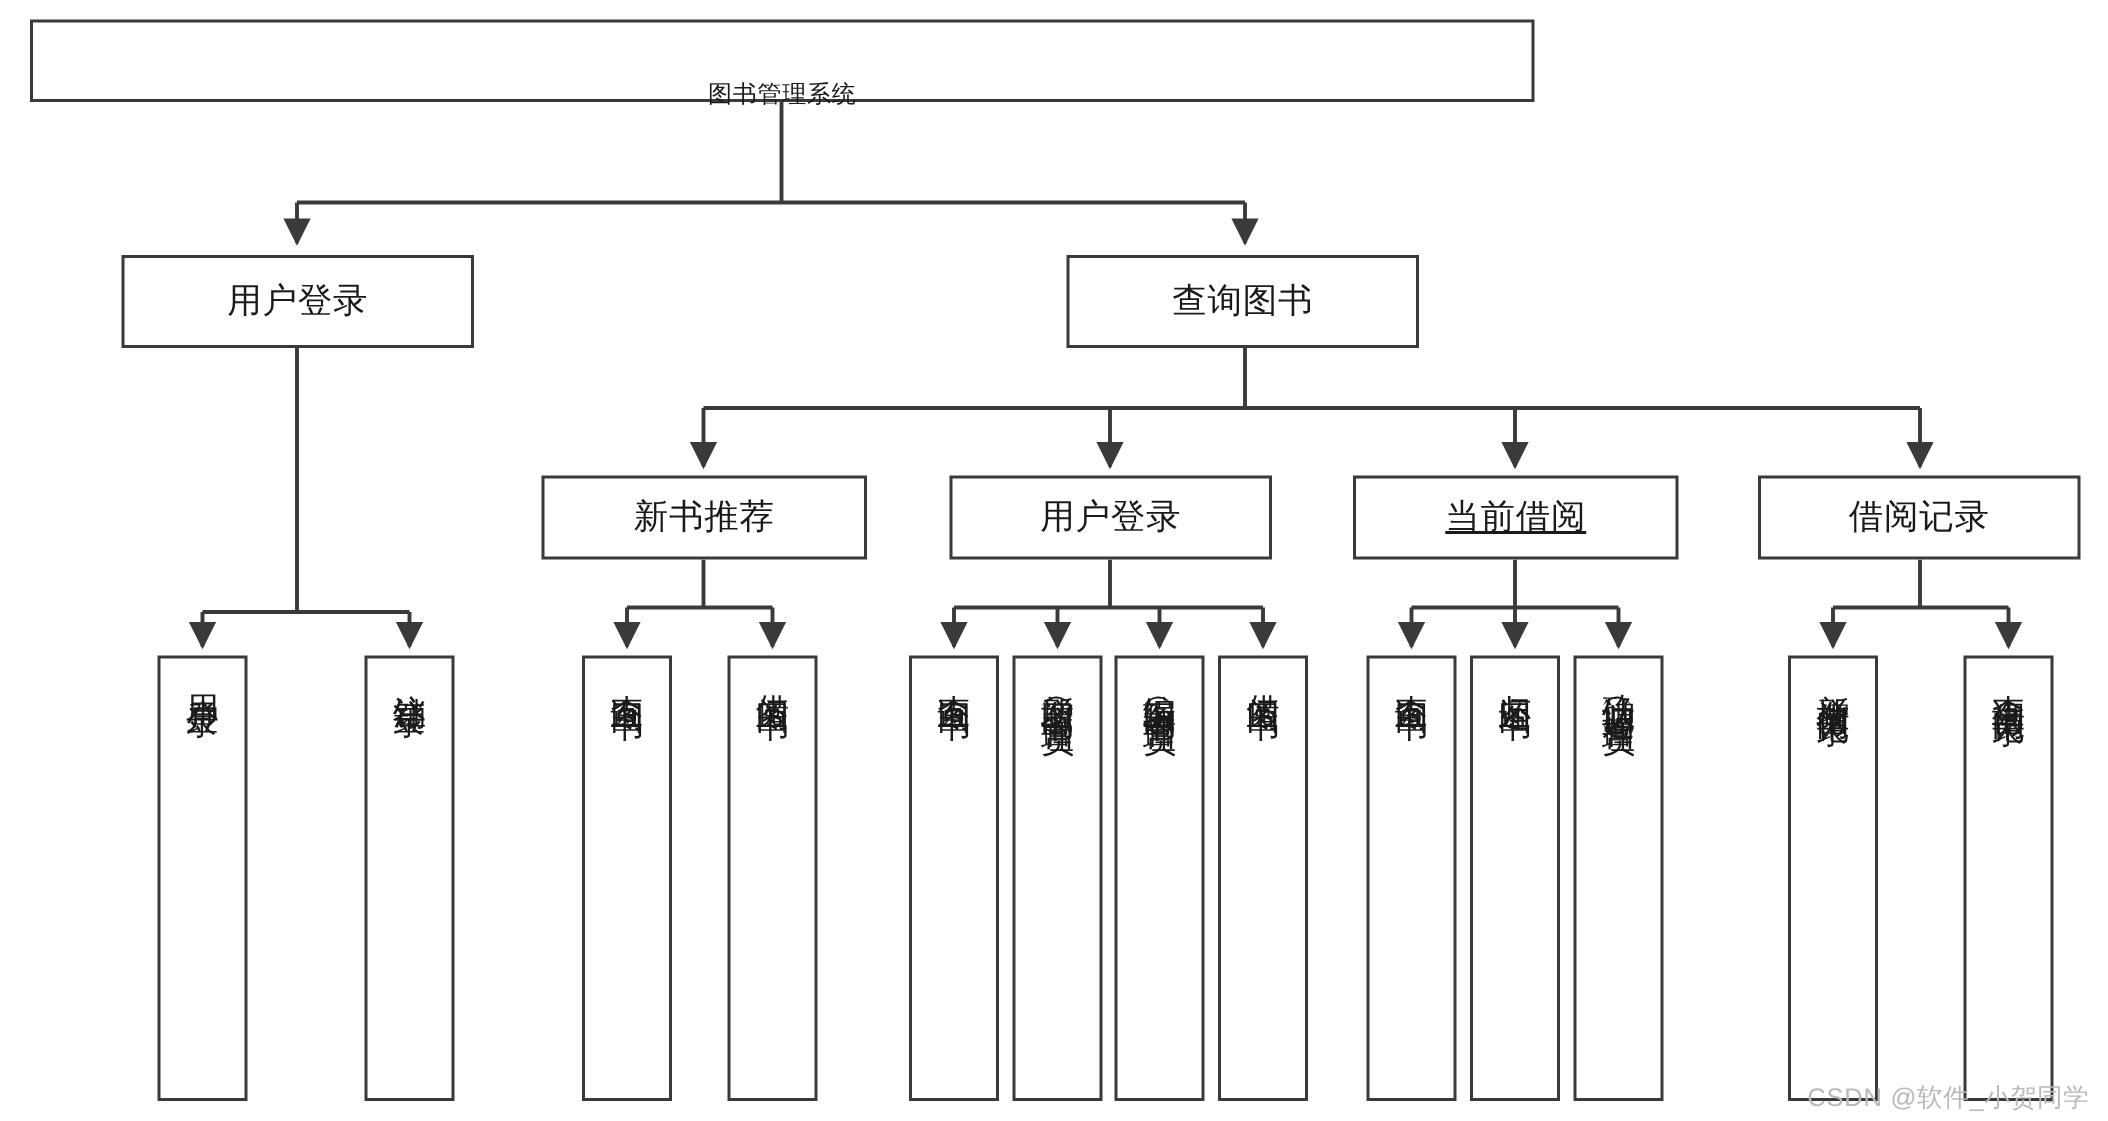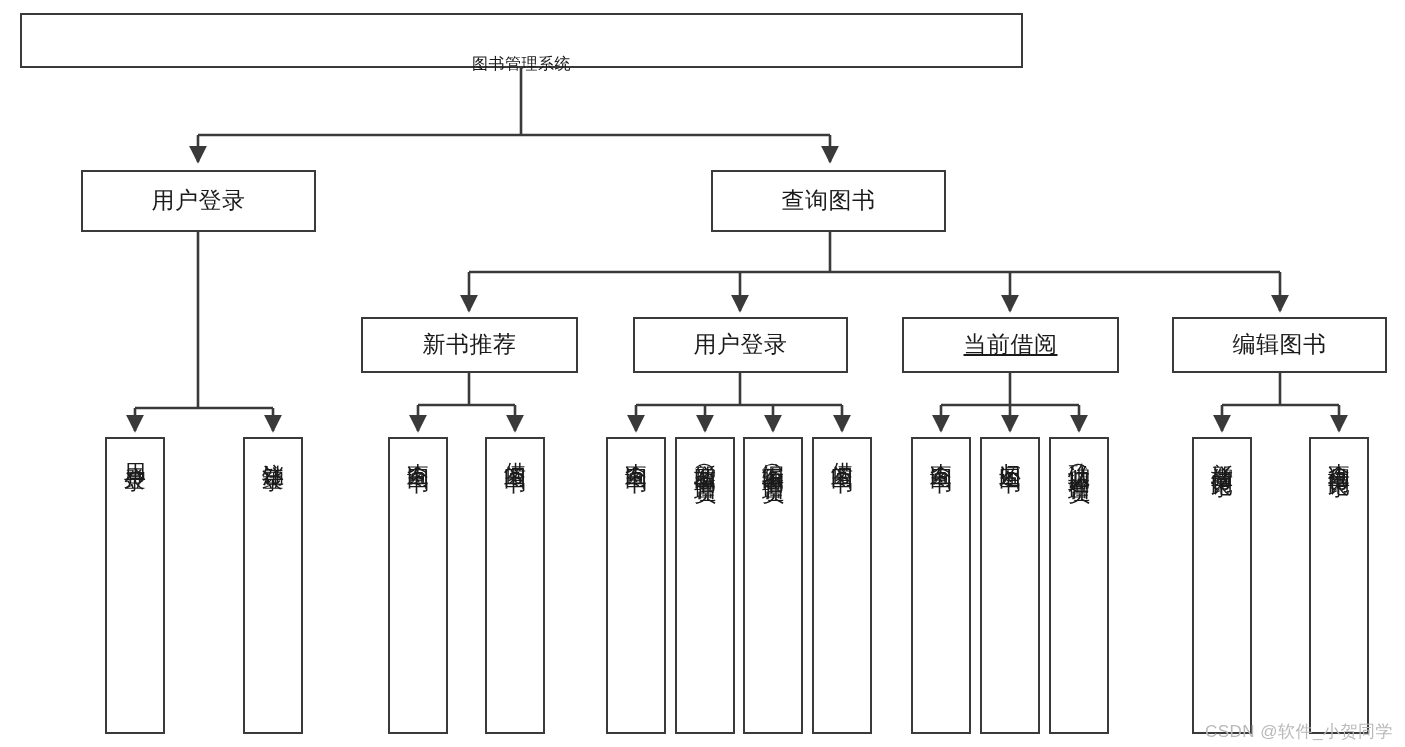--- a/index.html
+++ b/index.html
@@ -150,21 +150,21 @@
 
   <div class="node h" style="left:633px; top:317px; width:215px; height:56px;">
     <span class="label">用户登录</span>
   </div>
 
   <div class="node h" style="left:902px; top:317px; width:217px; height:56px;text-decoration:underline;">
     <span class="label">当前借阅</span>
   </div>
 
   <div class="node h" style="left:1172px; top:317px; width:215px; height:56px;">
-    <span class="label">编辑图书</span>
+    <span class="label">借阅记录</span>
   </div>
 
   <div class="node v" style="left:105px; top:437px; width:60px; height:297px;">
     <span class="label">用户登录</span>
   </div>
 
   <div class="node v" style="left:243px; top:437px; width:60px; height:297px;">
     <span class="label">注销登录</span>
   </div>
 

